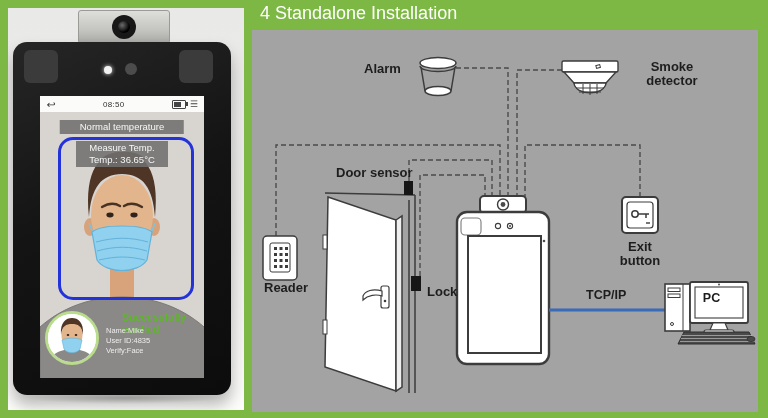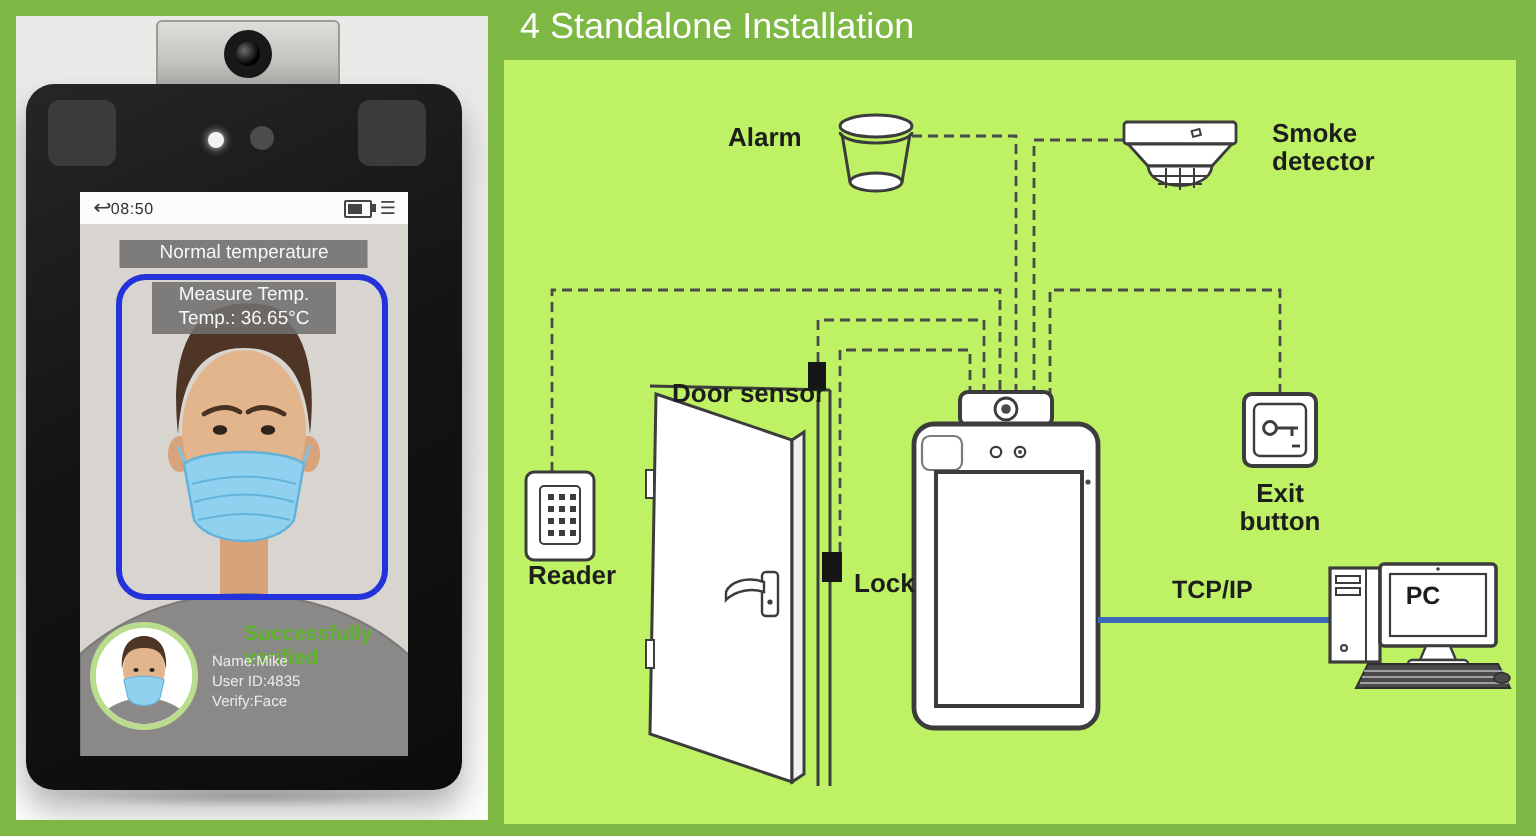--- a/index.html
+++ b/index.html
@@ -19,21 +19,21 @@
     box-shadow:0 10px 16px rgba(0,0,0,.28);}
   .ir-pad{position:absolute;top:8px;width:34px;height:33px;border-radius:6px;background:#3b3b3b;}
   .ir-pad.left{left:11px;} .ir-pad.right{left:166px;}
   .dot-white{position:absolute;left:91px;top:24px;width:8px;height:8px;border-radius:50%;background:#f2f2f2;
     box-shadow:0 0 4px rgba(255,255,255,.9);}
   .dot-gray{position:absolute;left:112px;top:21px;width:12px;height:12px;border-radius:50%;background:#4c4c4c;}
   .screen{position:absolute;left:27px;top:54px;width:164px;height:282px;background:#d8d4cf;overflow:hidden;}
   .statusbar{position:absolute;left:0;top:0;width:164px;height:16px;background:#fbfbfa;display:flex;
     align-items:center;color:#3a3a3a;}
   .back-glyph{font-size:10px;margin-left:7px;transform:scaleX(1.1);}
-  .sb-time{flex:1;font-size:8px;letter-spacing:.3px;color:#333;}
+  .sb-time{flex:1;text-align:center;font-size:8px;letter-spacing:.3px;color:#333;}
   .sb-icons{display:flex;align-items:center;margin-right:6px;gap:4px;}
   .batt{width:12px;height:7px;border:1px solid #444;border-radius:1px;position:relative;}
   .batt::after{content:"";position:absolute;right:-3px;top:1.5px;width:2px;height:4px;background:#444;}
   .batt::before{content:"";position:absolute;left:1px;top:1px;width:7px;height:5px;background:#444;}
   .menu-glyph{font-size:9px;color:#444;}
   .photo-region{position:absolute;left:0;top:16px;width:164px;height:266px;}
   .chip{position:absolute;background:rgba(112,112,112,.88);color:#f7f7f7;font-size:9.5px;line-height:1.25;
     padding:1px 20px;white-space:nowrap;}
   .chip-temp{top:24px;left:50%;transform:translateX(-50%);}
   .chip-measure{top:45px;left:50%;transform:translateX(-50%);text-align:center;white-space:normal;width:86px;padding:1px 3px;}
@@ -43,26 +43,26 @@
   .verify-status{position:absolute;left:66px;top:215px;font-size:10.5px;font-weight:bold;color:#5fb52c;margin-left:16px;}
   .verify-line{position:absolute;left:66px;font-size:7.5px;color:#ececec;}
   .vl1{top:230px;} .vl2{top:240px;} .vl3{top:250px;}
   .avatar{position:absolute;left:5px;top:215px;width:48px;height:48px;border-radius:50%;
     border:3px solid #b9dc8d;background:#fff;overflow:hidden;}
   .floor-shadow{position:absolute;left:16px;top:384px;width:200px;height:12px;border-radius:50%;
     background:radial-gradient(ellipse at center,rgba(0,0,0,.20) 0%,rgba(0,0,0,0) 70%);}
 
   
   .title-text{position:absolute;left:260px;top:3px;color:#ffffff;font-size:18px;font-weight:400;}
-  .content-panel{position:absolute;left:252px;top:30px;width:506px;height:382px;background:#bef264;}
+  .content-panel{position:absolute;left:252px;top:30px;width:506px;height:382px;background:#a3a3a3;}
   .diagram-svg{position:absolute;left:0;top:0;}
   .dlabel{position:absolute;color:#1d1d1d;font-size:13px;font-weight:600;line-height:1.05;}
   .lbl-alarm{left:112px;top:32px;}
-  .lbl-smoke{left:384px;top:30px;width:72px;text-align:left;}
-  .lbl-doorsensor{left:84px;top:160px;}
+  .lbl-smoke{left:384px;top:30px;width:72px;text-align:center;}
+  .lbl-doorsensor{left:84px;top:136px;}
   .lbl-reader{left:12px;top:251px;}
   .lbl-lock{left:175px;top:255px;}
   .lbl-exit{left:356px;top:210px;width:64px;text-align:center;}
   .lbl-tcpip{left:334px;top:259px;font-size:12.5px;}
   .lbl-pc{left:443px;top:262px;width:33px;text-align:center;font-size:12.5px;}
 </style>
 </head>
 <body>
 
 <div class="canvas">

